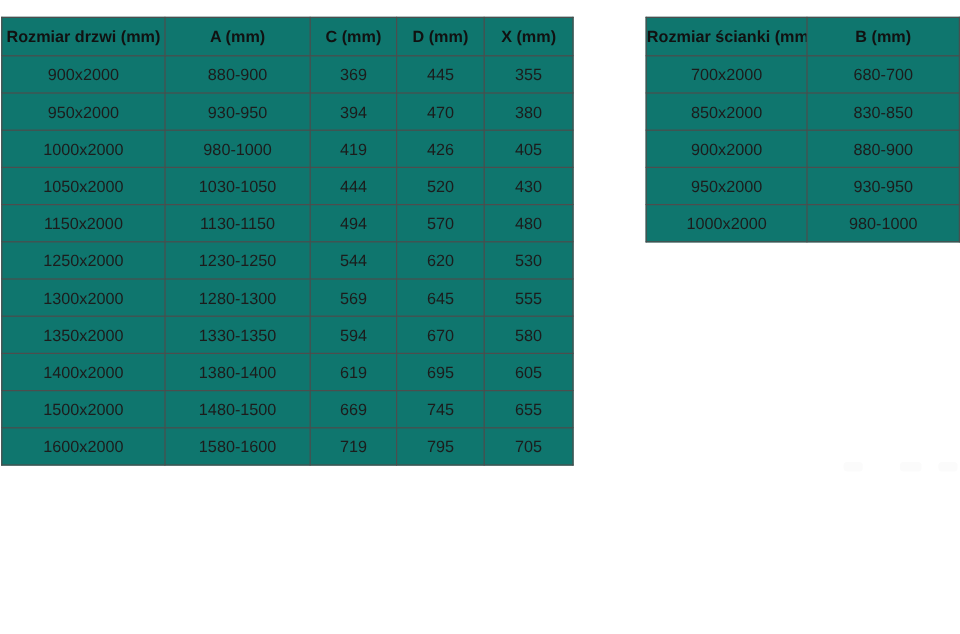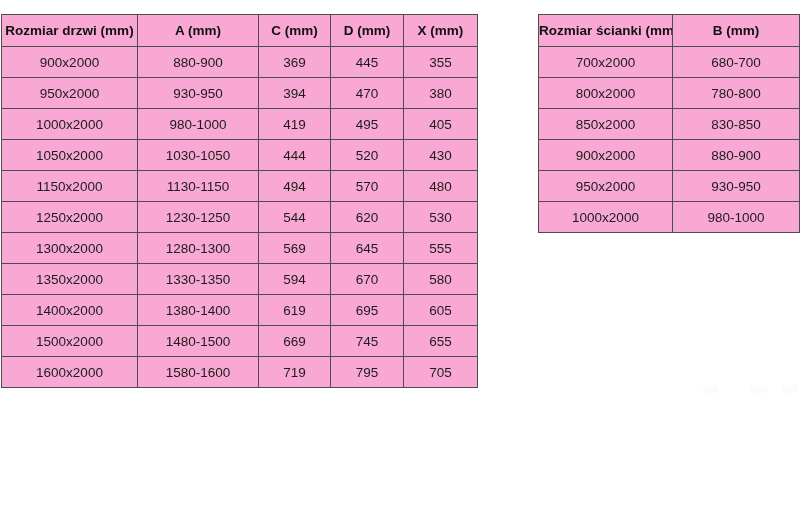--- a/index.html
+++ b/index.html
@@ -9,21 +9,21 @@
     height: 528px;
     background: #ffffff;
     font-family: "Liberation Sans", sans-serif;
     overflow: hidden;
     position: relative;
   }
   .size-table {
     position: absolute;
     border-collapse: collapse;
     table-layout: fixed;
-    background: #f9a8d4;
+    background: #0f766e;
     padding-left: 16px;
   }
   .size-table th, .size-table td {
     border: 1px solid #4d4d4d;
     text-align: center;
     vertical-align: middle;
     padding: 0;
     color: #1c1c1c;
     font-size: 13.5px;
     white-space: nowrap;
@@ -90,21 +90,21 @@
         <td>950x2000</td>
         <td>930-950</td>
         <td>394</td>
         <td>470</td>
         <td>380</td>
       </tr>
       <tr>
         <td>1000x2000</td>
         <td>980-1000</td>
         <td>419</td>
-        <td>495</td>
+        <td>426</td>
         <td>405</td>
       </tr>
       <tr>
         <td>1050x2000</td>
         <td>1030-1050</td>
         <td>444</td>
         <td>520</td>
         <td>430</td>
       </tr>
       <tr>
@@ -169,24 +169,20 @@
         <th>Rozmiar ścianki (mm)</th>
         <th>B (mm)</th>
       </tr>
     </thead>
   <tbody>
       <tr>
         <td>700x2000</td>
         <td>680-700</td>
       </tr>
       <tr>
-        <td>800x2000</td>
-        <td>780-800</td>
-      </tr>
-      <tr>
         <td>850x2000</td>
         <td>830-850</td>
       </tr>
       <tr>
         <td>900x2000</td>
         <td>880-900</td>
       </tr>
       <tr>
         <td>950x2000</td>
         <td>930-950</td>

